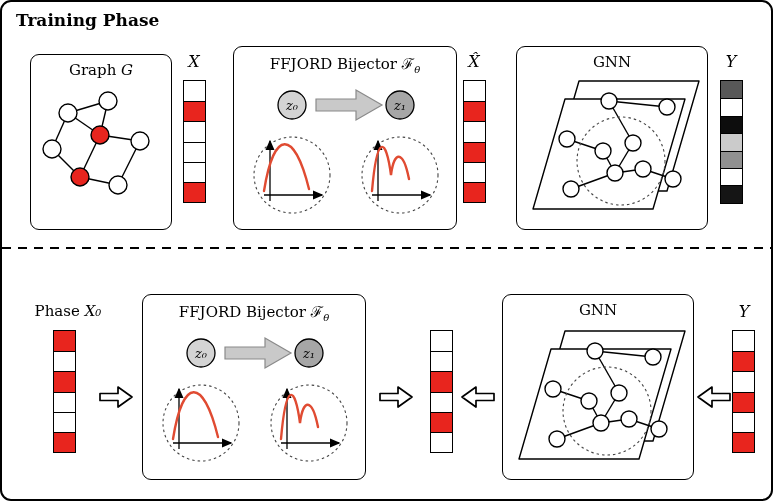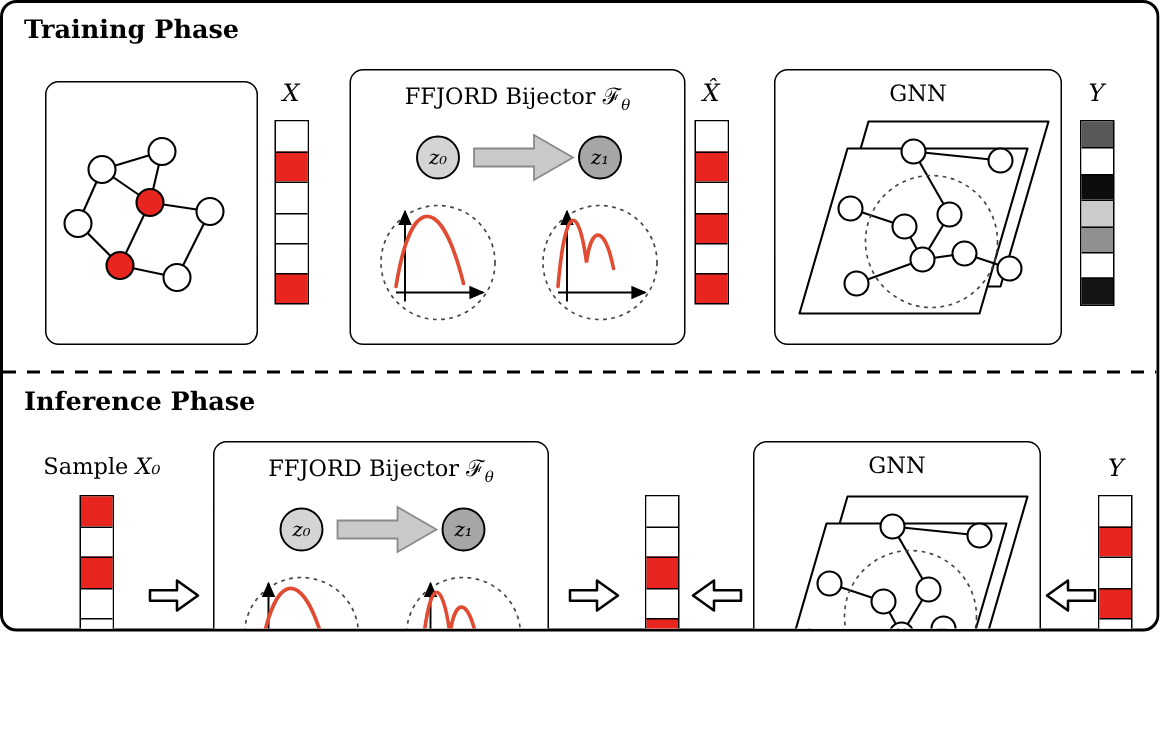--- a/index.html
+++ b/index.html
@@ -1,19 +1,19 @@
 <!DOCTYPE html>
 <html style="--red: #e8251e; --curve-red: #e04b32; --z0-fill: #d4d4d4; --z1-fill: #a6a6a6;"><head>
 <meta charset="utf-8">
 <style>
   * { box-sizing: border-box; }
   html, body { margin: 0; padding: 0; background: #fff; }
   body { width: 773px; height: 501px; }
   #frame {
-    position: relative; width: 773px; height: 421px;
+    position: relative; width: 773px; height: 501px;
     background: #fff; border: 2px solid #000; border-radius: 11px;
     font-family: "DejaVu Serif", "Liberation Serif", serif; color: #000;
     overflow: hidden;
   }
   .phase-title { position: absolute; font-weight: 700; font-size: 17px; }
   .rbox { position: absolute; border: 1.5px solid #000; border-radius: 9px; background: #fff; }
   .box-title { position: absolute; left: 0; right: 0; top: 6px; text-align: center; font-size: 15px; white-space: nowrap; }
   .it { font-style: italic; }
   .box-title sub { font-size: 10px; font-style: italic; }
   .vec-label { position: absolute; text-align: center; font-size: 16px; font-style: italic; }
@@ -47,20 +47,24 @@
       <path d="M0,0.5 L8,4 L0,7.5 Z" fill="#000"></path>
     </marker>
   </defs>
 </svg>
 
 <div id="frame">
 
   <div class="phase-title" style="left:14px;top:8px">Training Phase</div>
 
   <div class="rbox" style="left:28px;top:52px;width:142px;height:176px">
+    <div class="box-title">
+      <span>Graph</span>
+      <span class="it">G</span>
+    </div>
     <svg style="position:absolute;left:3px;top:30px" width="134" height="140" viewBox="0 0 134 140">
       <g class="edges">
         <line class="edge" x1="34" y1="28" x2="74" y2="16"></line>
         <line class="edge" x1="34" y1="28" x2="66" y2="50"></line>
         <line class="edge" x1="74" y1="16" x2="66" y2="50"></line>
         <line class="edge" x1="66" y1="50" x2="106" y2="56"></line>
         <line class="edge" x1="66" y1="50" x2="46" y2="92"></line>
         <line class="edge" x1="34" y1="28" x2="18" y2="64"></line>
         <line class="edge" x1="18" y1="64" x2="46" y2="92"></line>
         <line class="edge" x1="46" y1="92" x2="84" y2="100"></line>
@@ -160,24 +164,23 @@
       <div class="cell" style="background: rgb(255, 255, 255);"></div>
       <div class="cell" style="background: rgb(13, 13, 13);"></div>
       <div class="cell" style="background: rgb(203, 203, 203);"></div>
       <div class="cell" style="background: rgb(144, 144, 144);"></div>
       <div class="cell" style="background: rgb(255, 255, 255);"></div>
       <div class="cell" style="background: rgb(21, 21, 21);"></div>
     </div>
 
   <div class="divider"></div>
 
-  <div class="phase-title" style="left:14px;top:256px">Inference Phase</div>
 
   <div class="txt-label" style="left:8px;top:300px;width:116px">
-    <span>Sample</span>
+    <span>Phase</span>
     <span class="it">X₀</span>
   </div>
   <div class="vector" style="left:51px;top:328px">
       <div class="cell" style="background: rgb(232, 37, 30);"></div>
       <div class="cell" style="background: rgb(255, 255, 255);"></div>
       <div class="cell" style="background: rgb(232, 37, 30);"></div>
       <div class="cell" style="background: rgb(255, 255, 255);"></div>
       <div class="cell" style="background: rgb(255, 255, 255);"></div>
       <div class="cell" style="background: rgb(232, 37, 30);"></div>
     </div>

